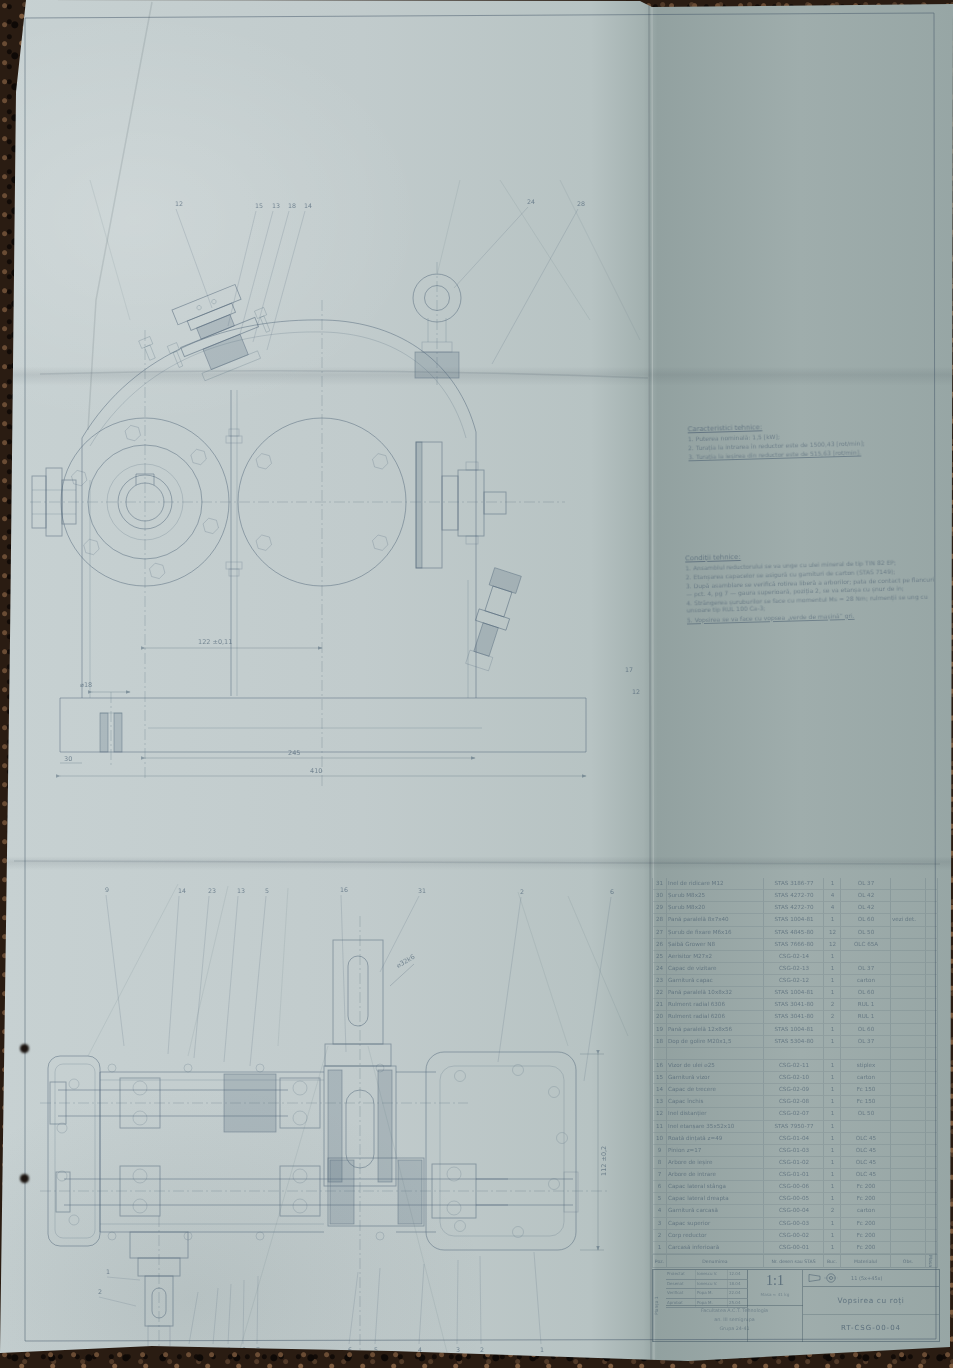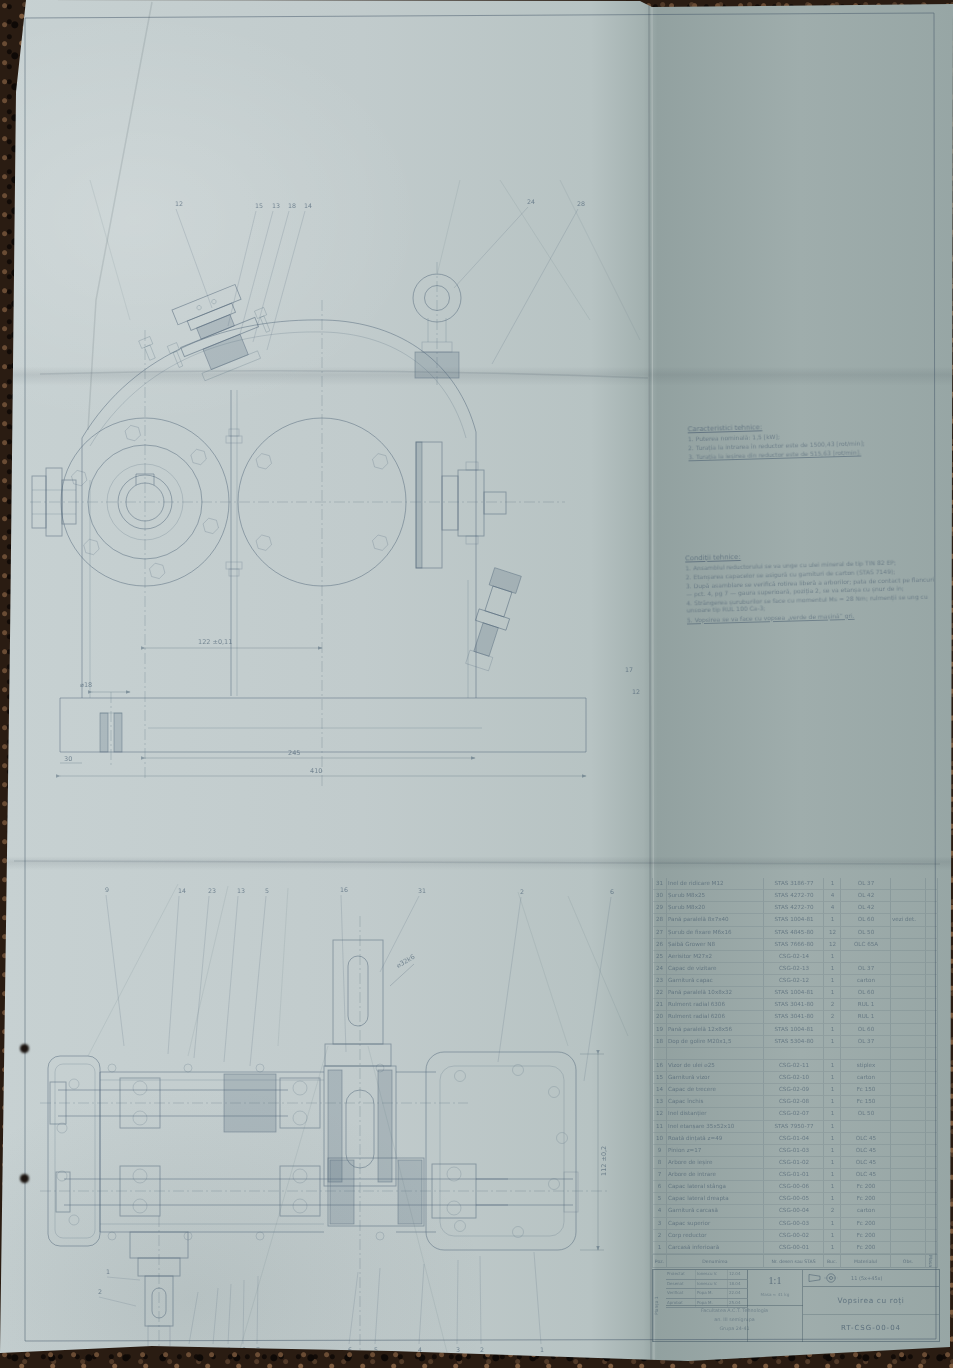--- a/index.html
+++ b/index.html
@@ -52,21 +52,21 @@
   .pt-extra-h{font-size:3.4px;line-height:4px;writing-mode:vertical-rl;}
   
   #title-block{left:652px;top:1269px;width:286px;height:71px;border:1px solid rgba(70,90,102,.55);
      display:grid;grid-template-columns:13px 82px 55px 136px;color:#3c5266;}
   .tb-cell{border-right:1px solid rgba(70,90,102,.45);position:relative;}
   #tb-strip{writing-mode:vertical-rl;transform:rotate(180deg);font-size:4.4px;text-align:center;opacity:.5;}
   .tb-role-row{display:grid;grid-template-columns:30px 32px 20px;height:8.6px;border-bottom:1px solid rgba(70,90,102,.35);}
   .tb-role-row div{font-size:4px;line-height:8px;opacity:.5;overflow:hidden;white-space:nowrap;border-right:1px solid rgba(70,90,102,.3);padding-left:1px;filter:blur(.2px);}
   #tb-school{position:absolute;left:13px;top:35px;width:137px;height:36px;border-top:1px solid rgba(70,90,102,.45);text-align:center;}
   #tb-school div{font-size:4.8px;line-height:9px;opacity:.45;filter:blur(.25px);}
-  #tb-scale{font-size:10px;text-align:center;line-height:22px;opacity:.68;font-family:Liberation Serif, serif;}
+  #tb-scale{font-size:14px;text-align:center;line-height:22px;opacity:.68;font-family:Liberation Serif, serif;}
   #tb-mass{font-size:4.2px;text-align:center;opacity:.42;filter:blur(.2px);}
   #tb-right{display:flex;flex-direction:column;}
   #tb-proj-row{height:16px;border-bottom:1px solid rgba(70,90,102,.45);display:flex;align-items:center;gap:4px;padding-left:4px;}
   #tb-tol{font-size:5px;opacity:.55;filter:blur(.2px);}
   #tb-title{height:27px;border-bottom:1px solid rgba(70,90,102,.45);text-align:center;font-size:7.4px;line-height:27px;letter-spacing:.6px;opacity:.62;filter:blur(.2px);}
   #tb-num{height:27px;text-align:center;font-size:7px;line-height:26px;letter-spacing:1px;opacity:.66;filter:blur(.2px);}
   .hole{position:absolute;width:9px;height:9px;border-radius:50%;background:#1c1410;filter:blur(1px);}
 </style>
 </head>
 <body>

